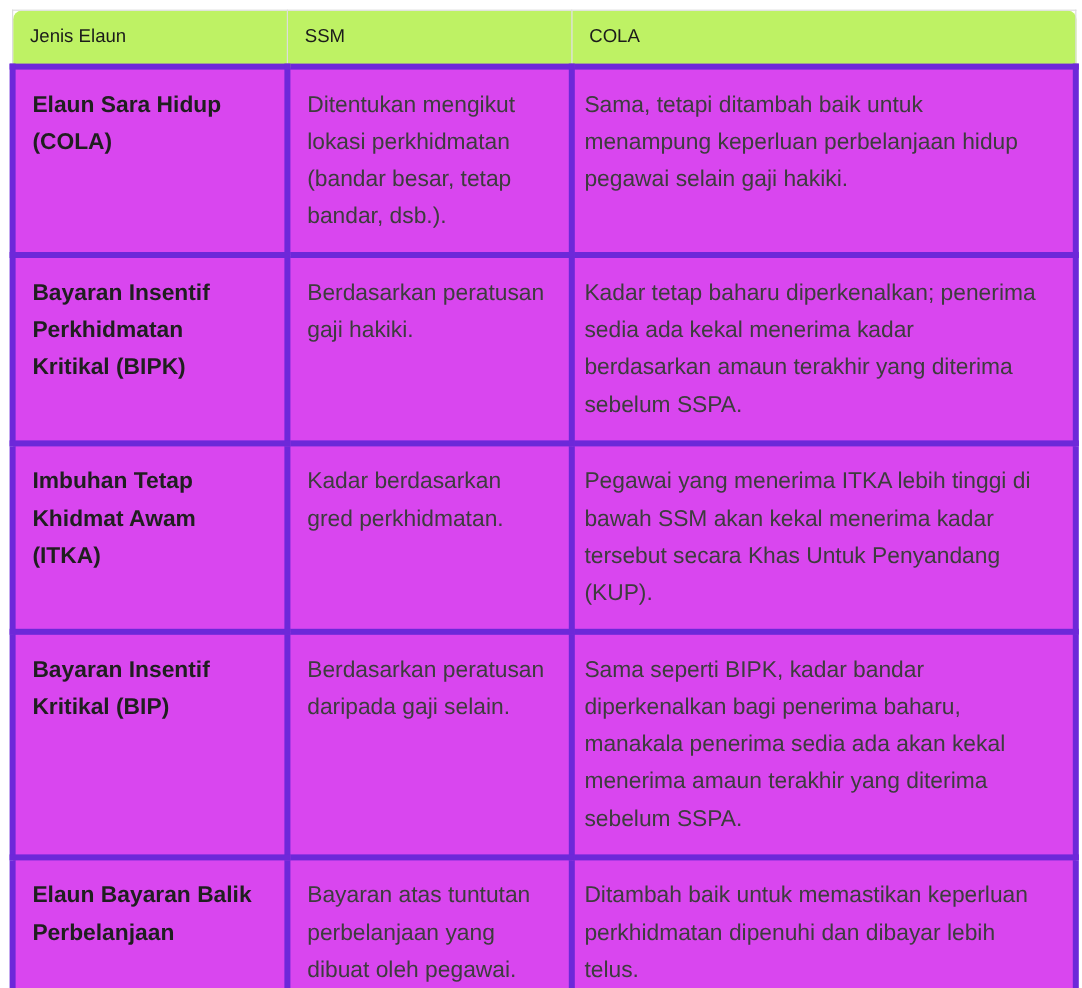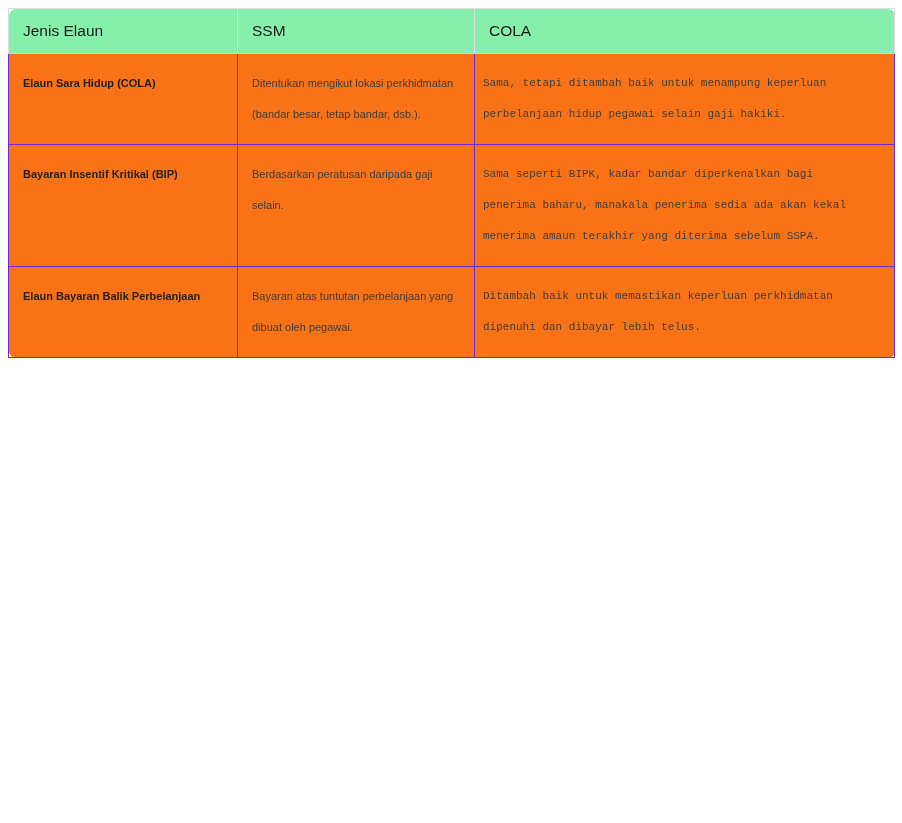--- a/index.html
+++ b/index.html
@@ -27,56 +27,55 @@
     border-collapse: collapse;
     table-layout: fixed;
     background: #ffffff;
   }
 
   table.comparison col.c1 { width: 229px; }
   table.comparison col.c2 { width: 237px; }
   table.comparison col.c3 { width: 420px; }
 
   thead th {
-    background: #86efac;
+    background: #bef264;
     border: 1px solid #dcdcdc;
     border-bottom: 1px solid #d2d2d2;
     text-align: left;
     vertical-align: middle;
     font-weight: 400;
     font-size: 15.5px;
     color: #1b1b1b;
     padding: 13px 16px 13px 14px;
     height: 26px;
     box-sizing: border-box;
   }
   thead th:first-child { border-top-left-radius: 7px; }
   thead th:last-child  { border-top-right-radius: 7px; }
 
   tbody td {
-    border: 1px solid #6d28d9;
+    border: 5px solid #6d28d9;
     vertical-align: top;
     padding: 14px 18px 14px 14px;
-    font-size: 11px;
+    font-size: 19px;
     line-height: 31px;
     color: #3d3d3d;
-    background: #f97316;
+    background: #d946ef;
     box-sizing: border-box;
   }
 
   tbody td.col-type {
     font-weight: 700;
     color: #1f1f1f;
     padding-right: 20px;
   }
 
   tbody td.col-sspa {
     padding-left: 8px;
     padding-right: 24px;
-    font-family: Liberation Mono, monospace;
   }
 
   tbody tr:last-child td:first-child { border-bottom-left-radius: 7px; }
   tbody tr:last-child td:last-child  { border-bottom-right-radius: 7px; }
 </style>
 </head>
 <body>
 
 <div class="table-wrap">
   <table class="comparison">
@@ -92,20 +91,30 @@
         <th>COLA</th>
       </tr>
     </thead>
     <tbody>
       <tr>
         <td class="col-type">Elaun Sara Hidup (COLA)</td>
         <td class="col-ssm">Ditentukan mengikut lokasi perkhidmatan (bandar besar, tetap bandar, dsb.).</td>
         <td class="col-sspa">Sama, tetapi ditambah baik untuk menampung keperluan perbelanjaan hidup pegawai selain gaji hakiki.</td>
       </tr>
       <tr>
+        <td class="col-type">Bayaran Insentif Perkhidmatan Kritikal (BIPK)</td>
+        <td class="col-ssm">Berdasarkan peratusan gaji hakiki.</td>
+        <td class="col-sspa">Kadar tetap baharu diperkenalkan; penerima sedia ada kekal menerima kadar berdasarkan amaun terakhir yang diterima sebelum SSPA.</td>
+      </tr>
+      <tr>
+        <td class="col-type">Imbuhan Tetap Khidmat Awam (ITKA)</td>
+        <td class="col-ssm">Kadar berdasarkan gred perkhidmatan.</td>
+        <td class="col-sspa">Pegawai yang menerima ITKA lebih tinggi di bawah SSM akan kekal menerima kadar tersebut secara Khas Untuk Penyandang (KUP).</td>
+      </tr>
+      <tr>
         <td class="col-type">Bayaran Insentif Kritikal (BIP)</td>
         <td class="col-ssm">Berdasarkan peratusan daripada gaji selain.</td>
         <td class="col-sspa">Sama seperti BIPK, kadar bandar diperkenalkan bagi penerima baharu, manakala penerima sedia ada akan kekal menerima amaun terakhir yang diterima sebelum SSPA.</td>
       </tr>
       <tr>
         <td class="col-type">Elaun Bayaran Balik Perbelanjaan</td>
         <td class="col-ssm">Bayaran atas tuntutan perbelanjaan yang dibuat oleh pegawai.</td>
         <td class="col-sspa">Ditambah baik untuk memastikan keperluan perkhidmatan dipenuhi dan dibayar lebih telus.</td>
       </tr>
     </tbody>

